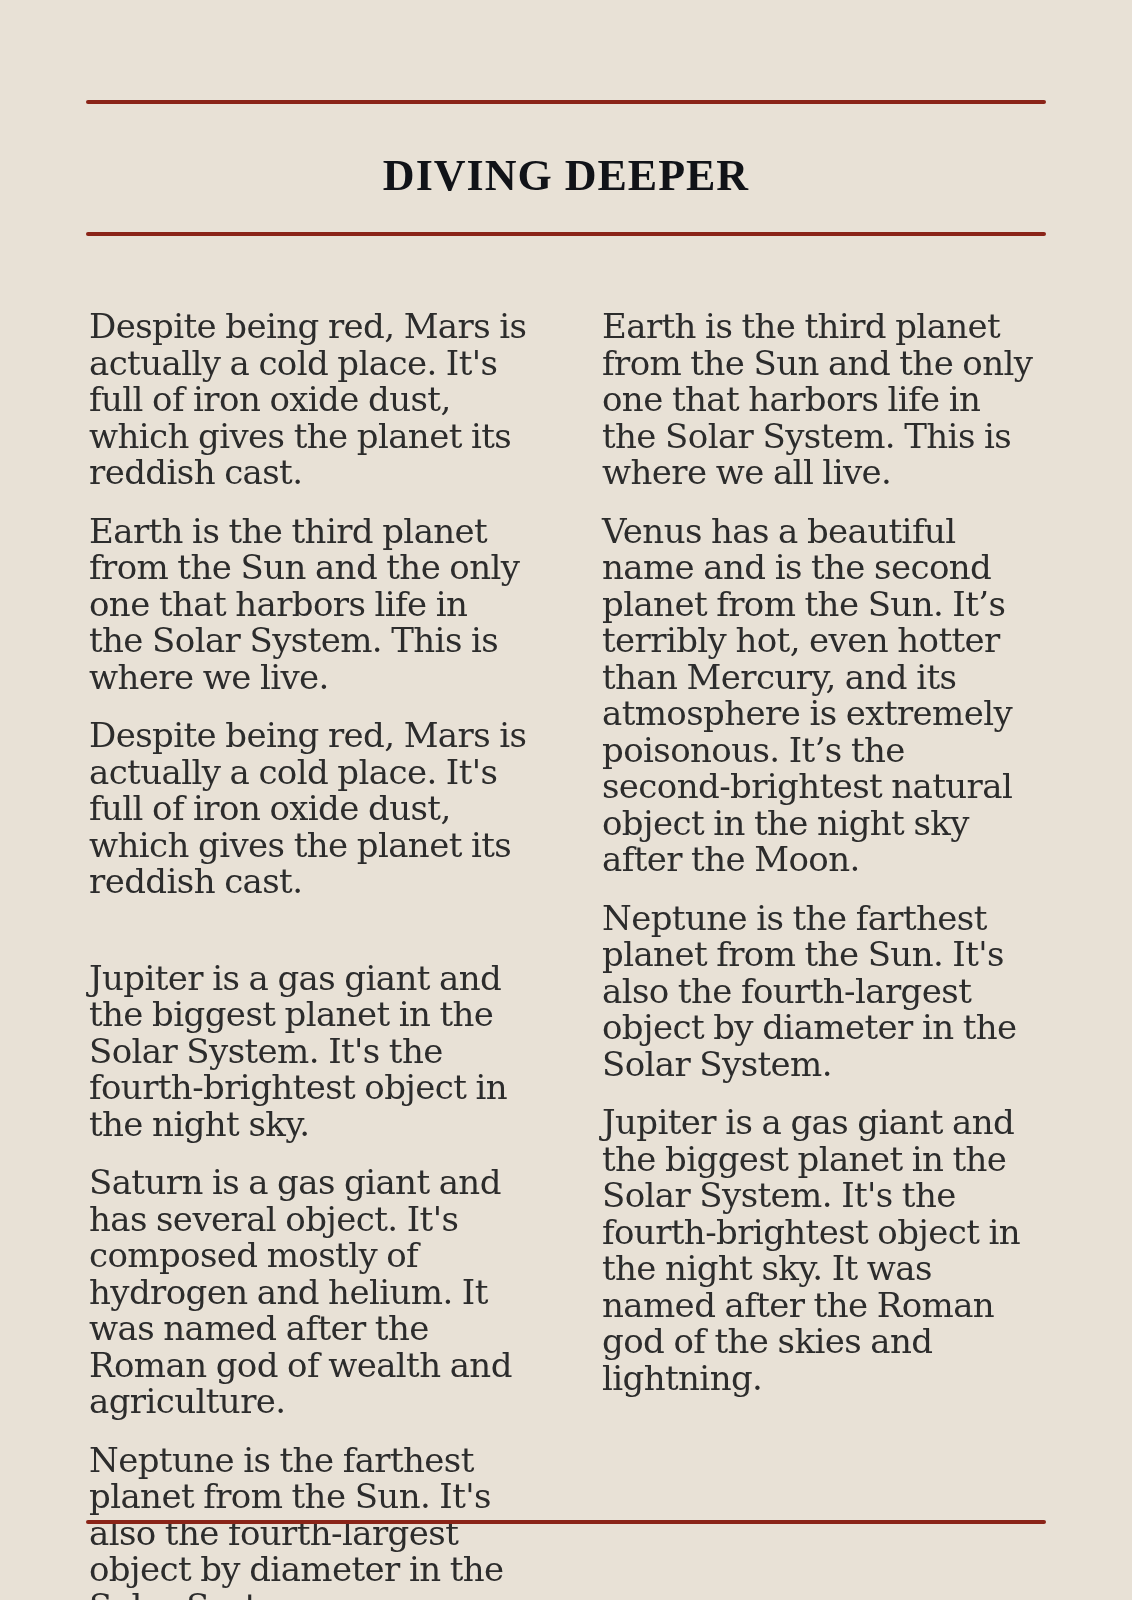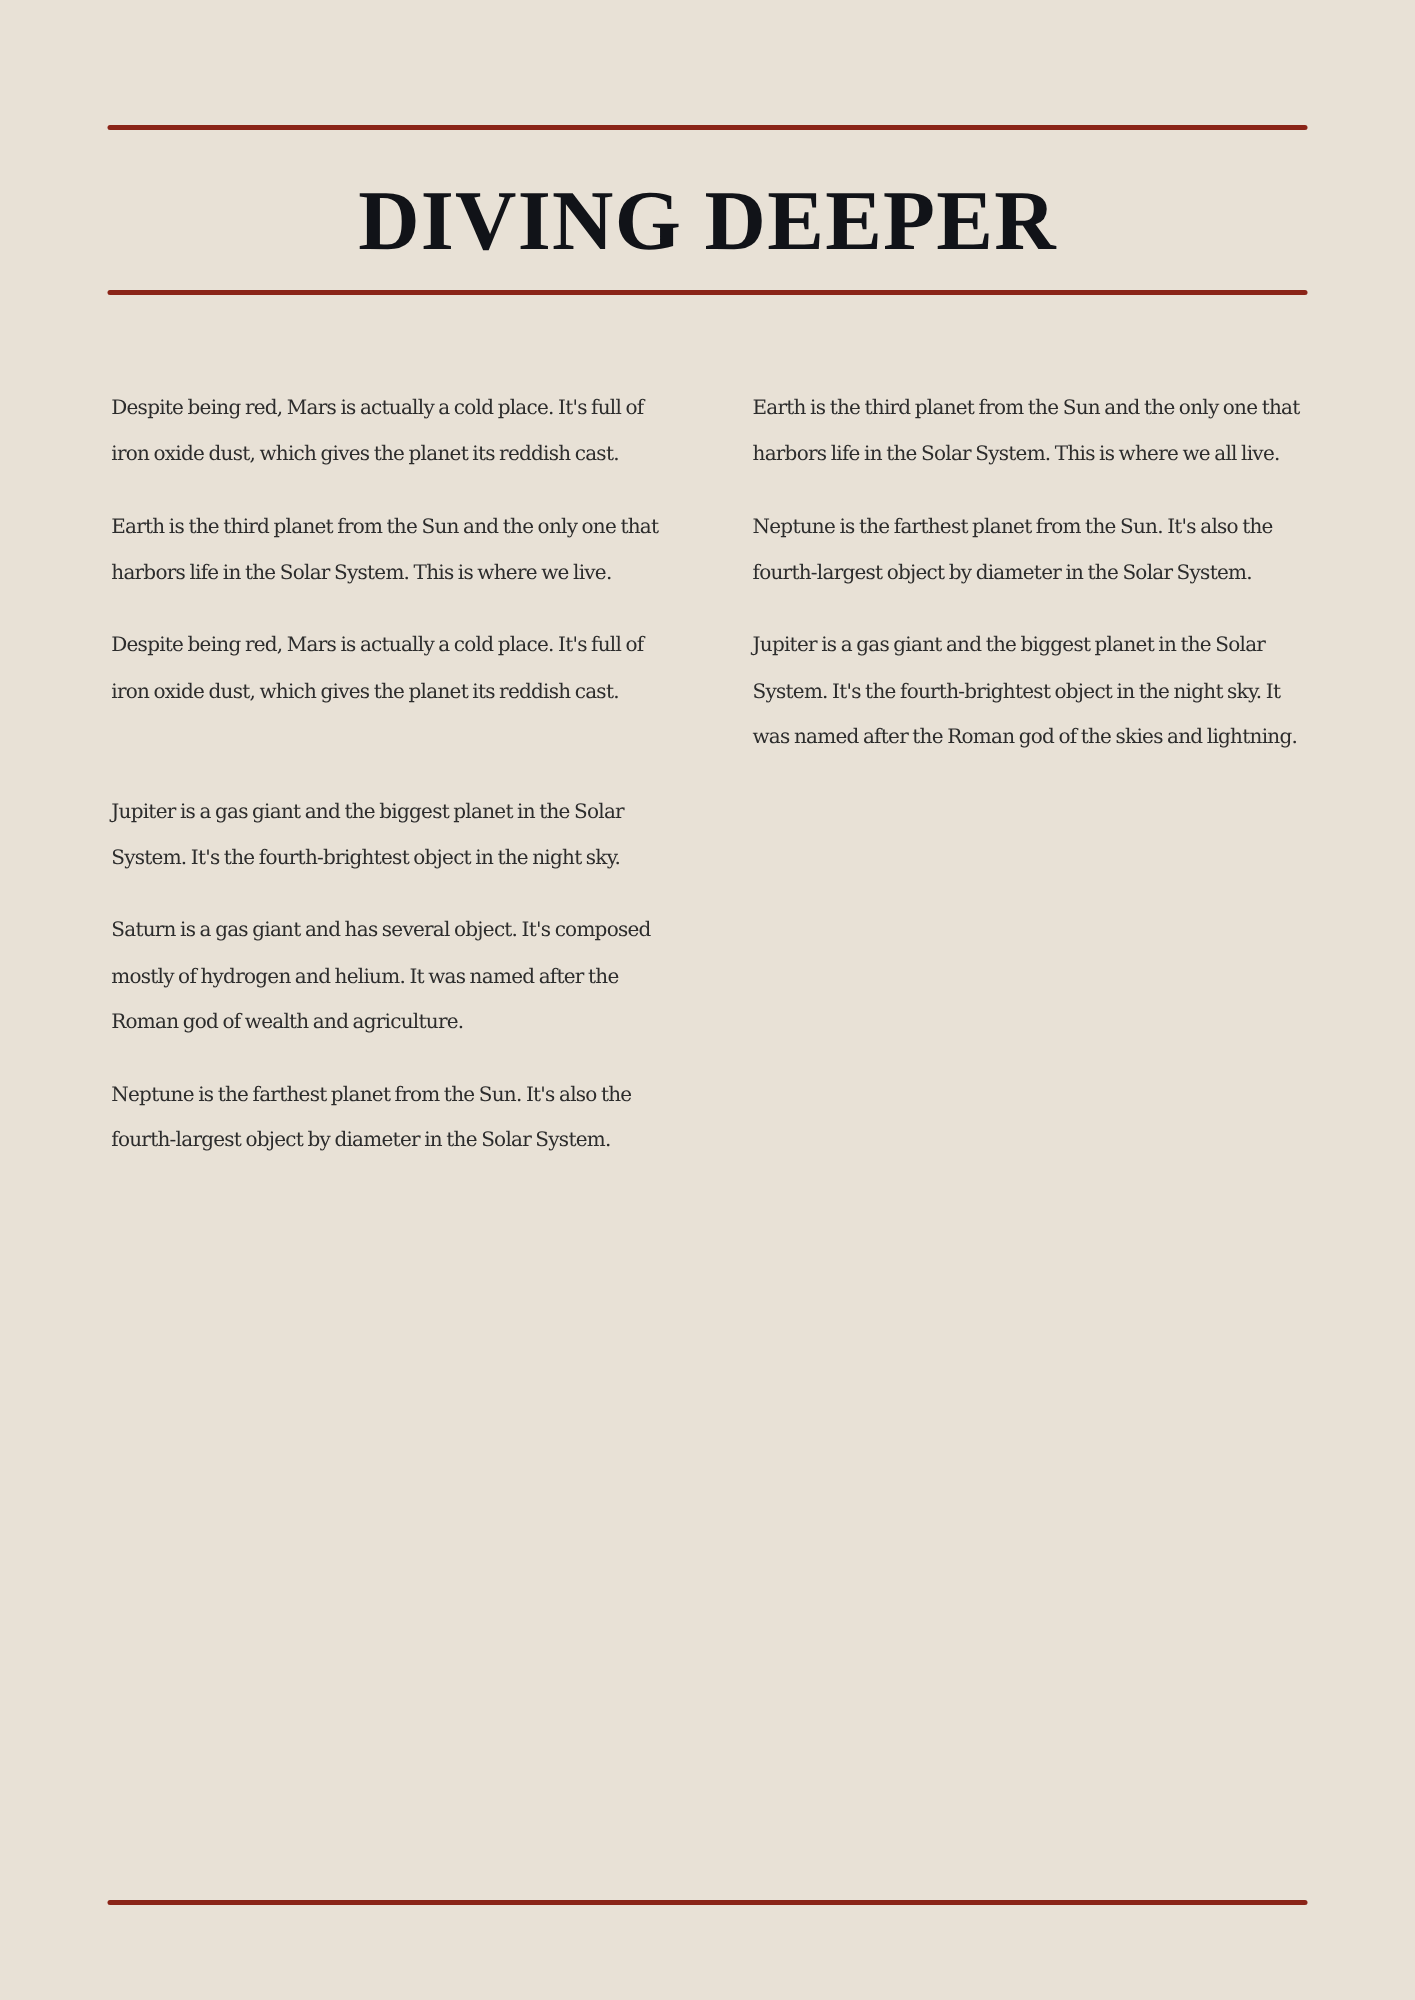--- a/index.html
+++ b/index.html
@@ -20,37 +20,37 @@
     }
     .rule.top { top: 100px; }
     .rule.mid { top: 232px; }
     .rule.bottom { top: 1520px; }
     .title {
       position: absolute;
       top: 138px; left: 0; width: 1132px;
       text-align: center;
       font-family: "Liberation Serif", serif;
       font-weight: bold;
-      font-size: 68px;
+      font-size: 44px;
       letter-spacing: 1px;
       color: #111318;
       line-height: 76px;
       margin: 0;
     }
     .col {
       position: absolute;
       top: 308px;
       width: 440px;
     }
     .col.left { left: 89px; }
     .col.right { left: 602px; }
     .col p {
       margin: 0 0 22px 0;
       font-family: "DejaVu Serif", serif;
-      font-size: 16px;
+      font-size: 34px;
       line-height: 36.5px;
       letter-spacing: -0.6px;
       word-spacing: -1px;
       color: #2c2c2c;
     }
     .col p.gap { margin-top: 60px; }
   </style>
 </head>
 <body>
 
@@ -62,17 +62,18 @@
   <p>Despite being red, Mars is actually a cold place. It's full of iron oxide dust, which gives the planet its reddish cast.</p>
   <p>Earth is the third planet from the Sun and the only one that harbors life in the Solar System. This is where we live.</p>
   <p>Despite being red, Mars is actually a cold place. It's full of iron oxide dust, which gives the planet its reddish cast.</p>
   <p class="gap">Jupiter is a gas giant and the biggest planet in the Solar System. It's the fourth-brightest object in the night sky.</p>
   <p>Saturn is a gas giant and has several object. It's composed mostly of hydrogen and helium. It was named after the Roman god of wealth and agriculture.</p>
   <p>Neptune is the farthest planet from the Sun. It's also the fourth-largest object by diameter in the Solar System.</p>
 </div>
 
 <div class="col right">
   <p>Earth is the third planet from the Sun and the only one that harbors life in the Solar System. This is where we all live.</p>
+  <p>Venus has a beautiful name and is the second planet from the Sun. It’s terribly hot, even hotter than Mercury, and its atmosphere is extremely poisonous. It’s the second-brightest natural object in the night sky after the Moon.</p>
   <p>Neptune is the farthest planet from the Sun. It's also the fourth-largest object by diameter in the Solar System.</p>
   <p>Jupiter is a gas giant and the biggest planet in the Solar System. It's the fourth-brightest object in the night sky. It was named after the Roman god of the skies and lightning.</p>
 </div>
 
 <div class="rule bottom"></div>
 
 </body></html>

